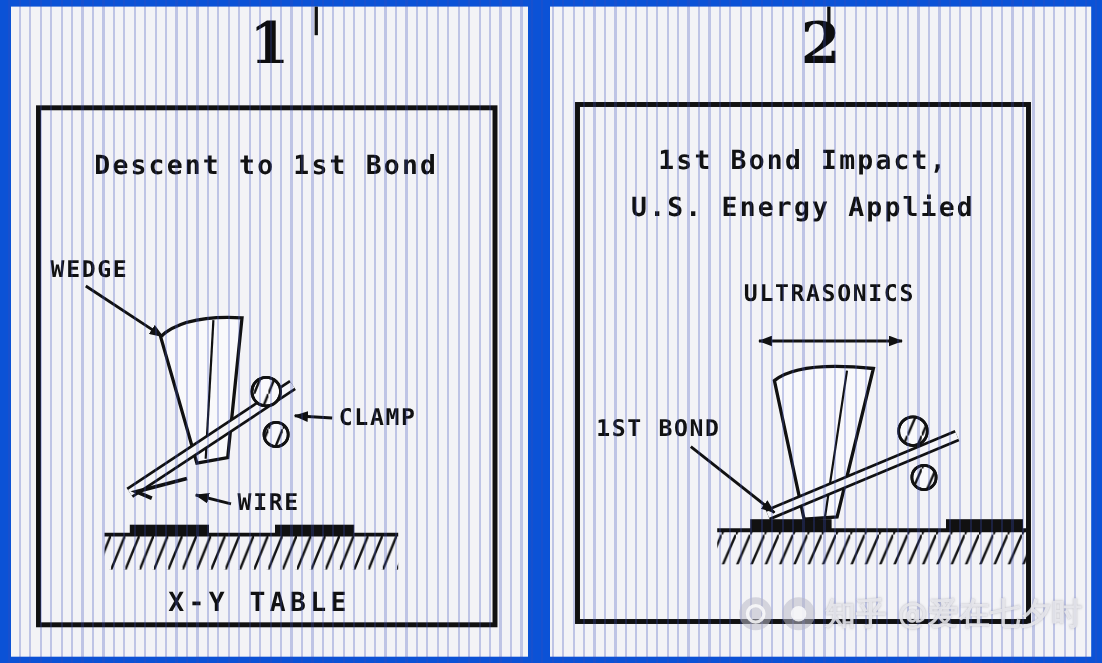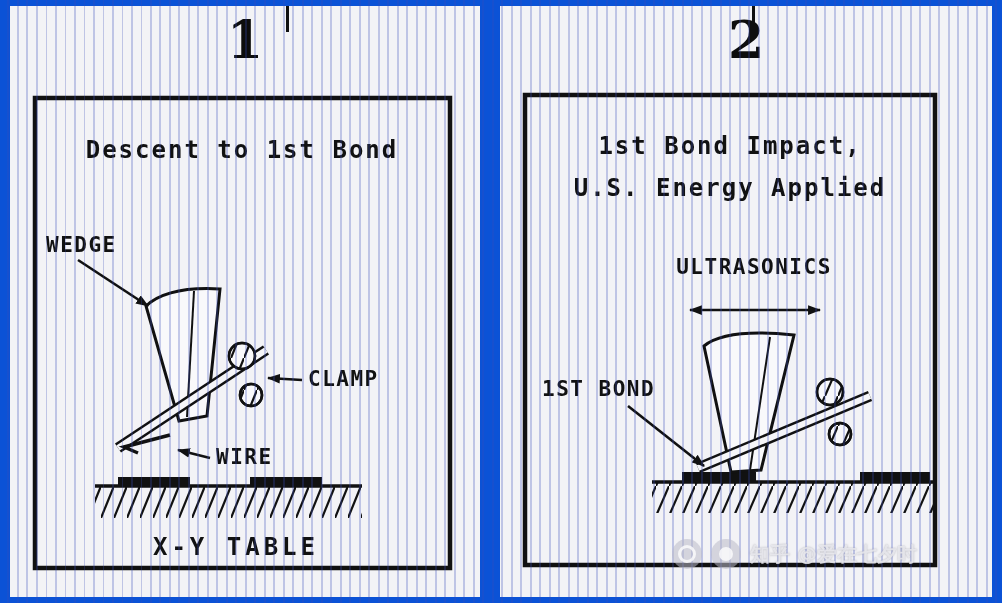--- a/index.html
+++ b/index.html
@@ -78,21 +78,21 @@
 
   
   .watermark {
     position:absolute;
     left:672px; top:539px;
     z-index:9;
     display:flex;
     align-items:center;
     gap:9px;
     color:rgba(235,235,240,0.85);
-    font-size:20px;
+    font-size:28px;
     font-weight:bold;
     text-shadow:0 0 2px rgba(60,60,80,0.35);
   }
   .wm-icon {
     width:30px; height:30px;
     border-radius:50%;
     background:rgba(185,185,200,0.55);
     position:relative;
     flex:0 0 auto;
   }

